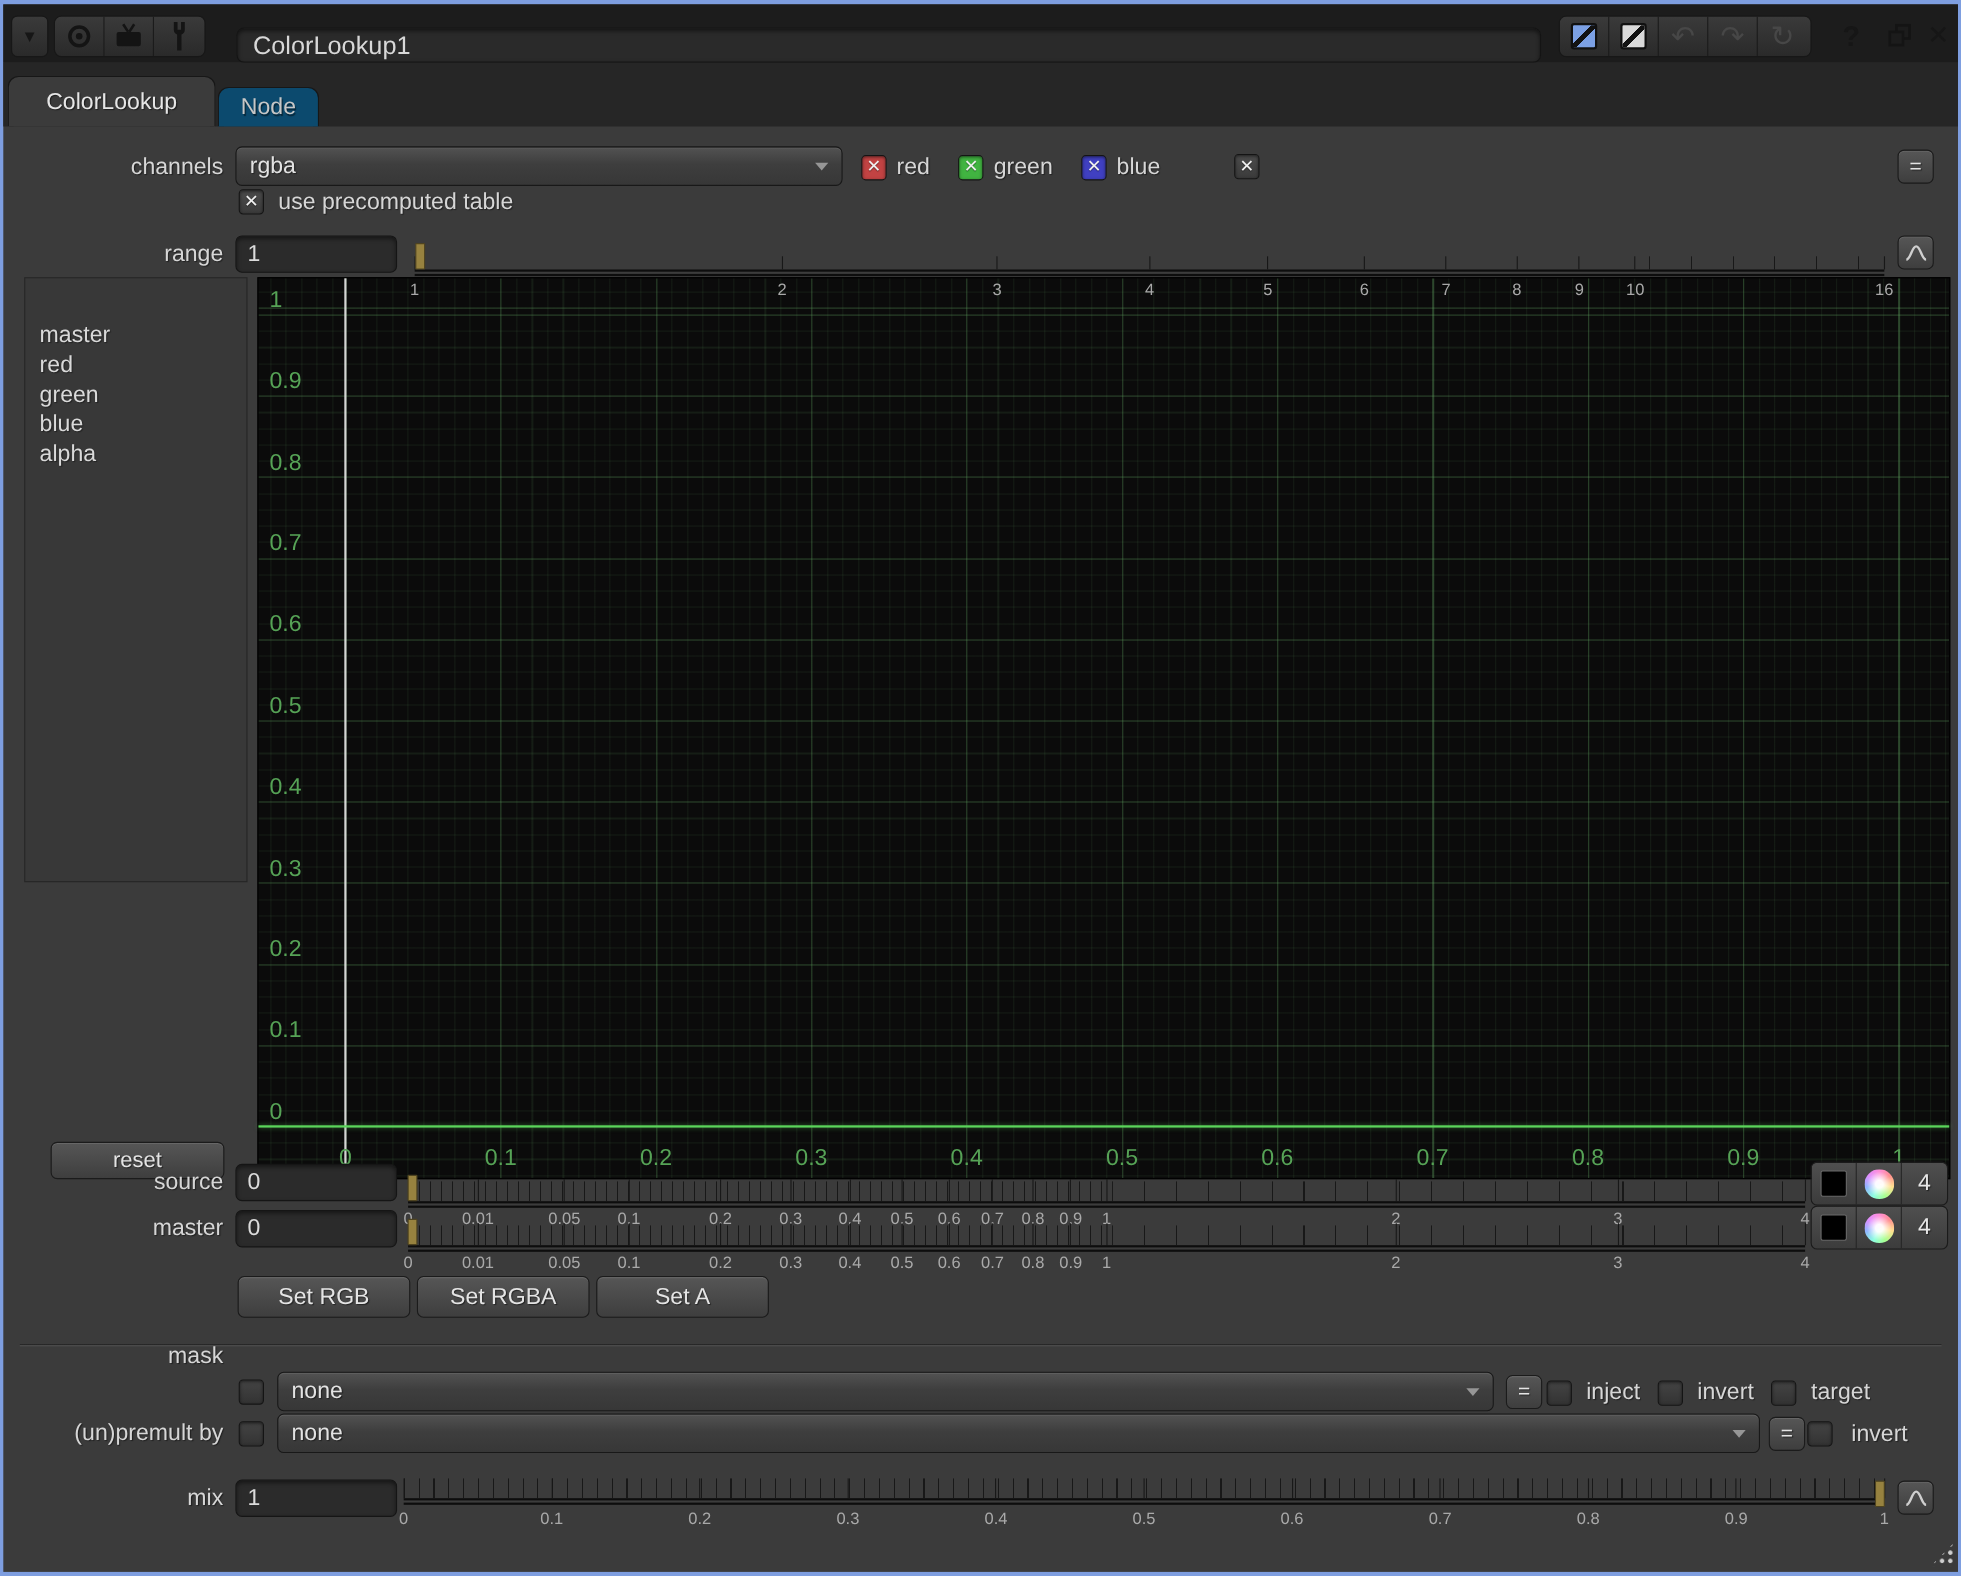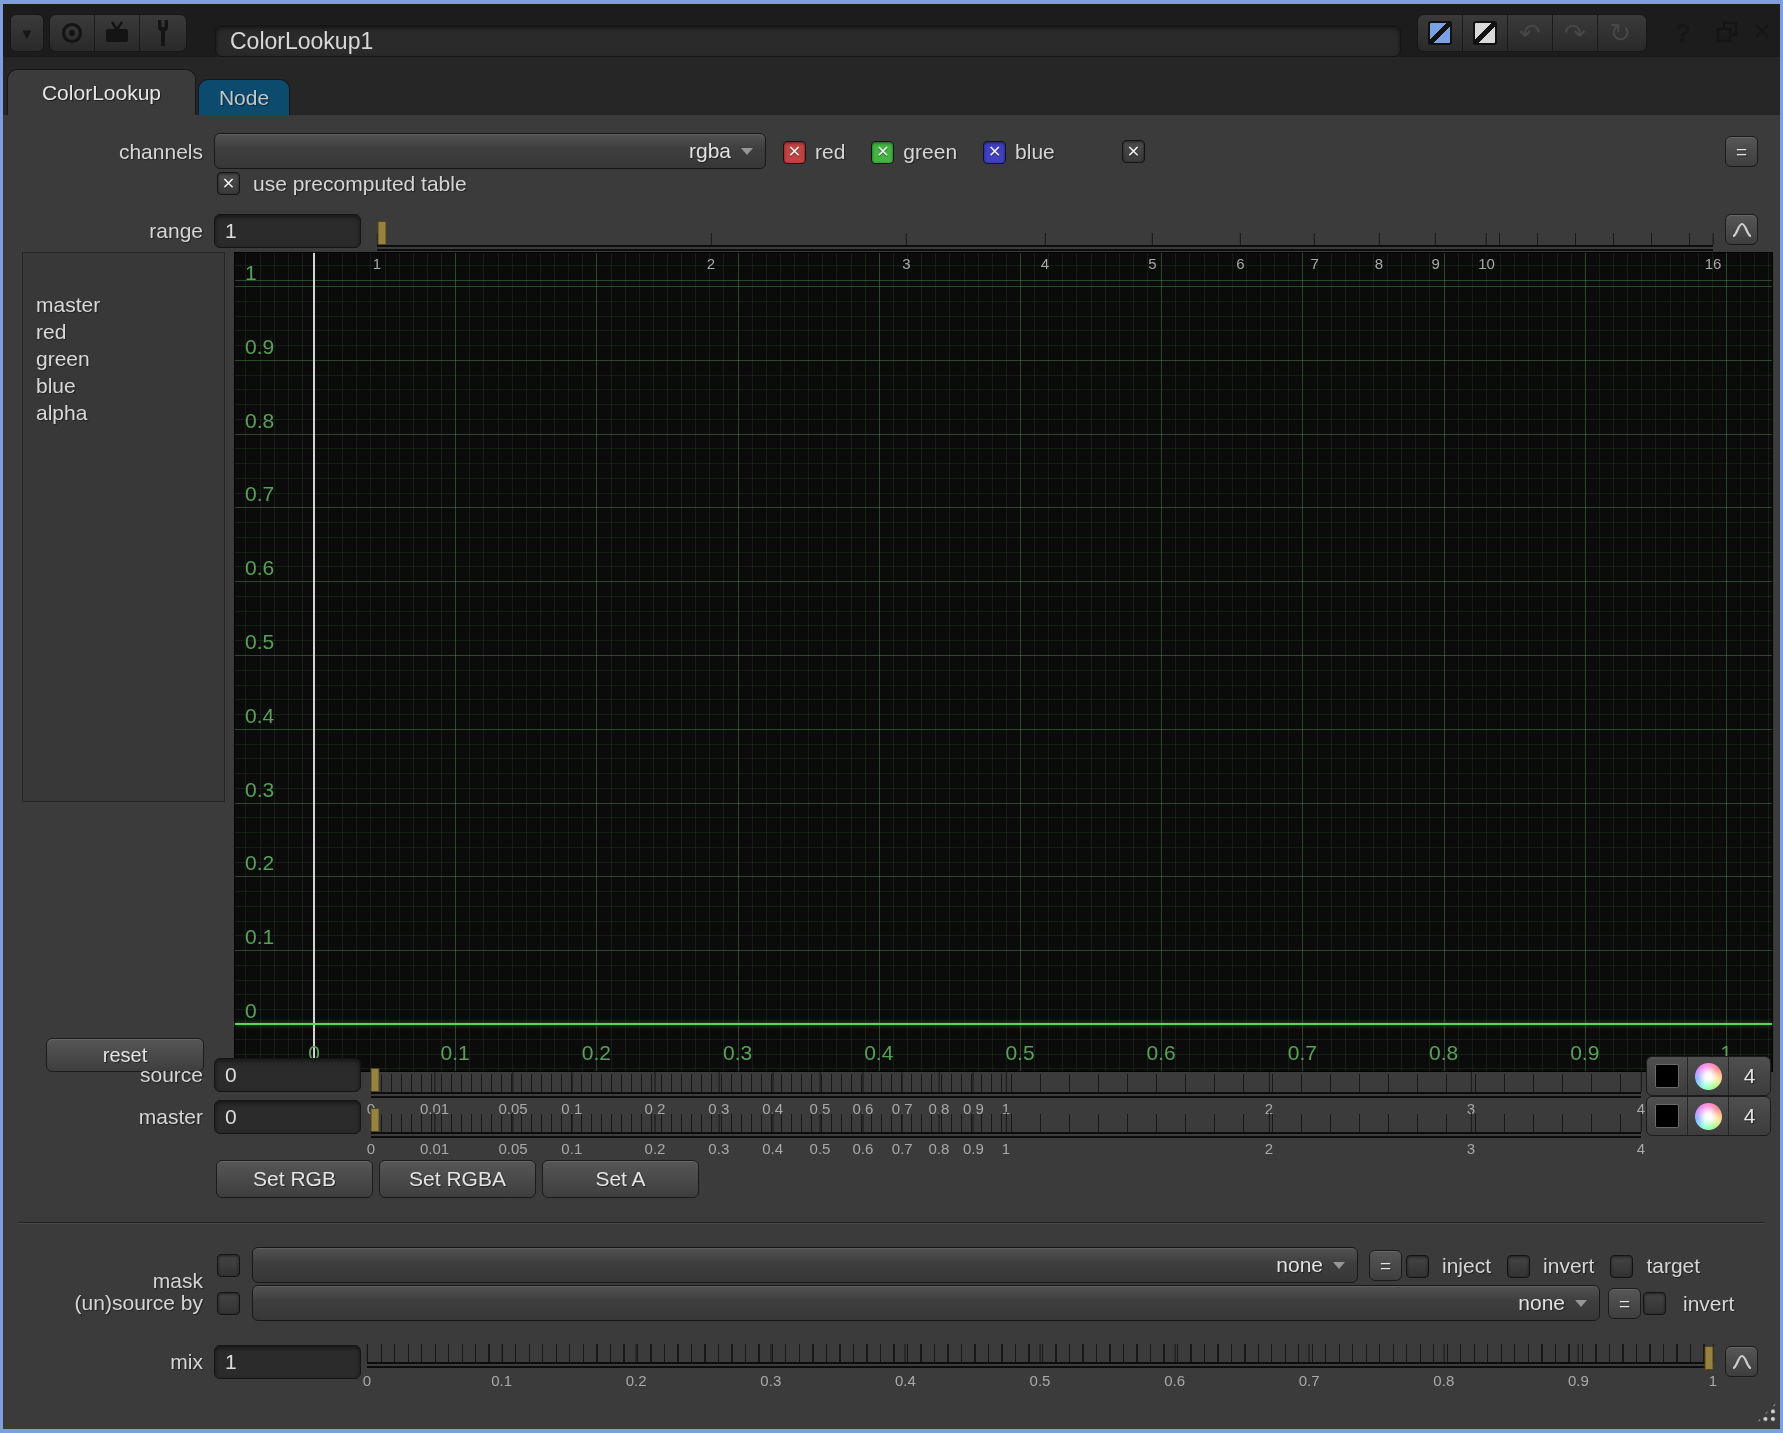--- a/index.html
+++ b/index.html
@@ -30,21 +30,21 @@
        border:1px solid #171717;border-bottom:none;border-radius:10px 10px 0 0;font-size:21px;
        text-shadow:1px 1px 1px rgba(0,0,0,.5);}
   .tab.active{left:4px;width:189px;height:46px;background:#3b3b3b;color:#e6e6e6;}
   .tab.idle{left:195px;width:92px;height:36px;background:#0c4a6e;color:#c6c6c6;}
   
   .rowlabel{position:absolute;left:0;width:203px;height:26px;line-height:26px;text-align:right;
             font-size:21px;color:#d6d6d6;text-shadow:1px 1px 1px rgba(0,0,0,.45);}
   .dropdown{position:absolute;height:36px;border-radius:6px;border:1px solid #181818;
             background:linear-gradient(#525252,#3e3e3e 45%,#373737);
             box-shadow:inset 0 1px 0 rgba(255,255,255,.08);display:flex;align-items:center;
-            padding:0 34px 0 12px;font-size:21px;color:#e2e2e2;text-shadow:1px 1px 1px rgba(0,0,0,.45);justify-content:flex-end;}
+            padding:0 34px 0 12px;font-size:21px;color:#e2e2e2;text-shadow:1px 1px 1px rgba(0,0,0,.45);}
   .dropdown::after{content:"";position:absolute;right:12px;top:50%;margin-top:-3px;
             border:6px solid transparent;border-top:7px solid #969696;border-bottom:none;}
   .input{position:absolute;height:34px;border-radius:6px;border:1px solid #151515;background:#2b2b2b;
          box-shadow:inset 0 2px 4px rgba(0,0,0,.5);display:flex;align-items:center;
          padding:0 10px;font-size:21px;color:#dcdcdc;}
   .btn{position:absolute;border-radius:6px;border:1px solid #1b1b1b;background:linear-gradient(#565656,#3e3e3e);
        box-shadow:inset 0 1px 0 rgba(255,255,255,.1);color:#e4e4e4;display:flex;align-items:center;
        justify-content:center;font-size:21px;text-shadow:1px 1px 1px rgba(0,0,0,.5);}
   .btn.inline{position:static;width:157px;height:38px;}
   .cb{width:23px;height:23px;border:1px solid #141414;border-radius:4px;
@@ -475,21 +475,21 @@
 
   <div style="position:absolute;left:216px;top:1160px;display:flex;gap:6px;">
 
   <div class="btn inline">Set RGB</div>
       <div class="btn inline">Set RGBA</div>
       <div class="btn inline">Set A</div>
     </div>
 
   <div class="divider" style="top:1222px;"></div>
 
-  <div class="rowlabel" style="top:1268px;">mask</div>
+  <div class="rowlabel" style="top:1220px;">mask</div>
   <span class="cb abs" style="left:217px;top:1254px;"></span>
   <div class="dropdown" style="left:252px;top:1247px;width:1106px;">
     <span>none</span>
   </div>
   <div class="btn" style="left:1369px;top:1250px;width:33px;height:31px;font-size:19px;">=</div>
   <div style="position:absolute;left:1406px;top:1254px;display:flex;">
 
   <div style="display:flex;align-items:center;margin-right:16px;">
         <span class="cb"></span>
         <span class="cblabel" style="margin-left:13px;">inject</span>
@@ -497,21 +497,21 @@
       <div style="display:flex;align-items:center;margin-right:16px;">
         <span class="cb"></span>
         <span class="cblabel" style="margin-left:13px;">invert</span>
       </div>
       <div style="display:flex;align-items:center;margin-right:16px;">
         <span class="cb"></span>
         <span class="cblabel" style="margin-left:13px;">target</span>
       </div>
     </div>
 
-  <div class="rowlabel" style="top:1290px;">(un)source by</div>
+  <div class="rowlabel" style="top:1290px;">(un)premult by</div>
   <span class="cb abs" style="left:217px;top:1292px;"></span>
   <div class="dropdown" style="left:252px;top:1285px;width:1348px;">
     <span>none</span>
   </div>
   <div class="btn" style="left:1608px;top:1288px;width:33px;height:31px;font-size:19px;">=</div>
   <span class="cb abs" style="left:1643px;top:1292px;"></span>
   <div class="abs cblabel" style="left:1683px;top:1292px;line-height:23px;">invert</div>
 
   <div class="rowlabel" style="top:1349px;">mix</div>
   <div class="input" style="left:214px;top:1345px;width:147px;">

